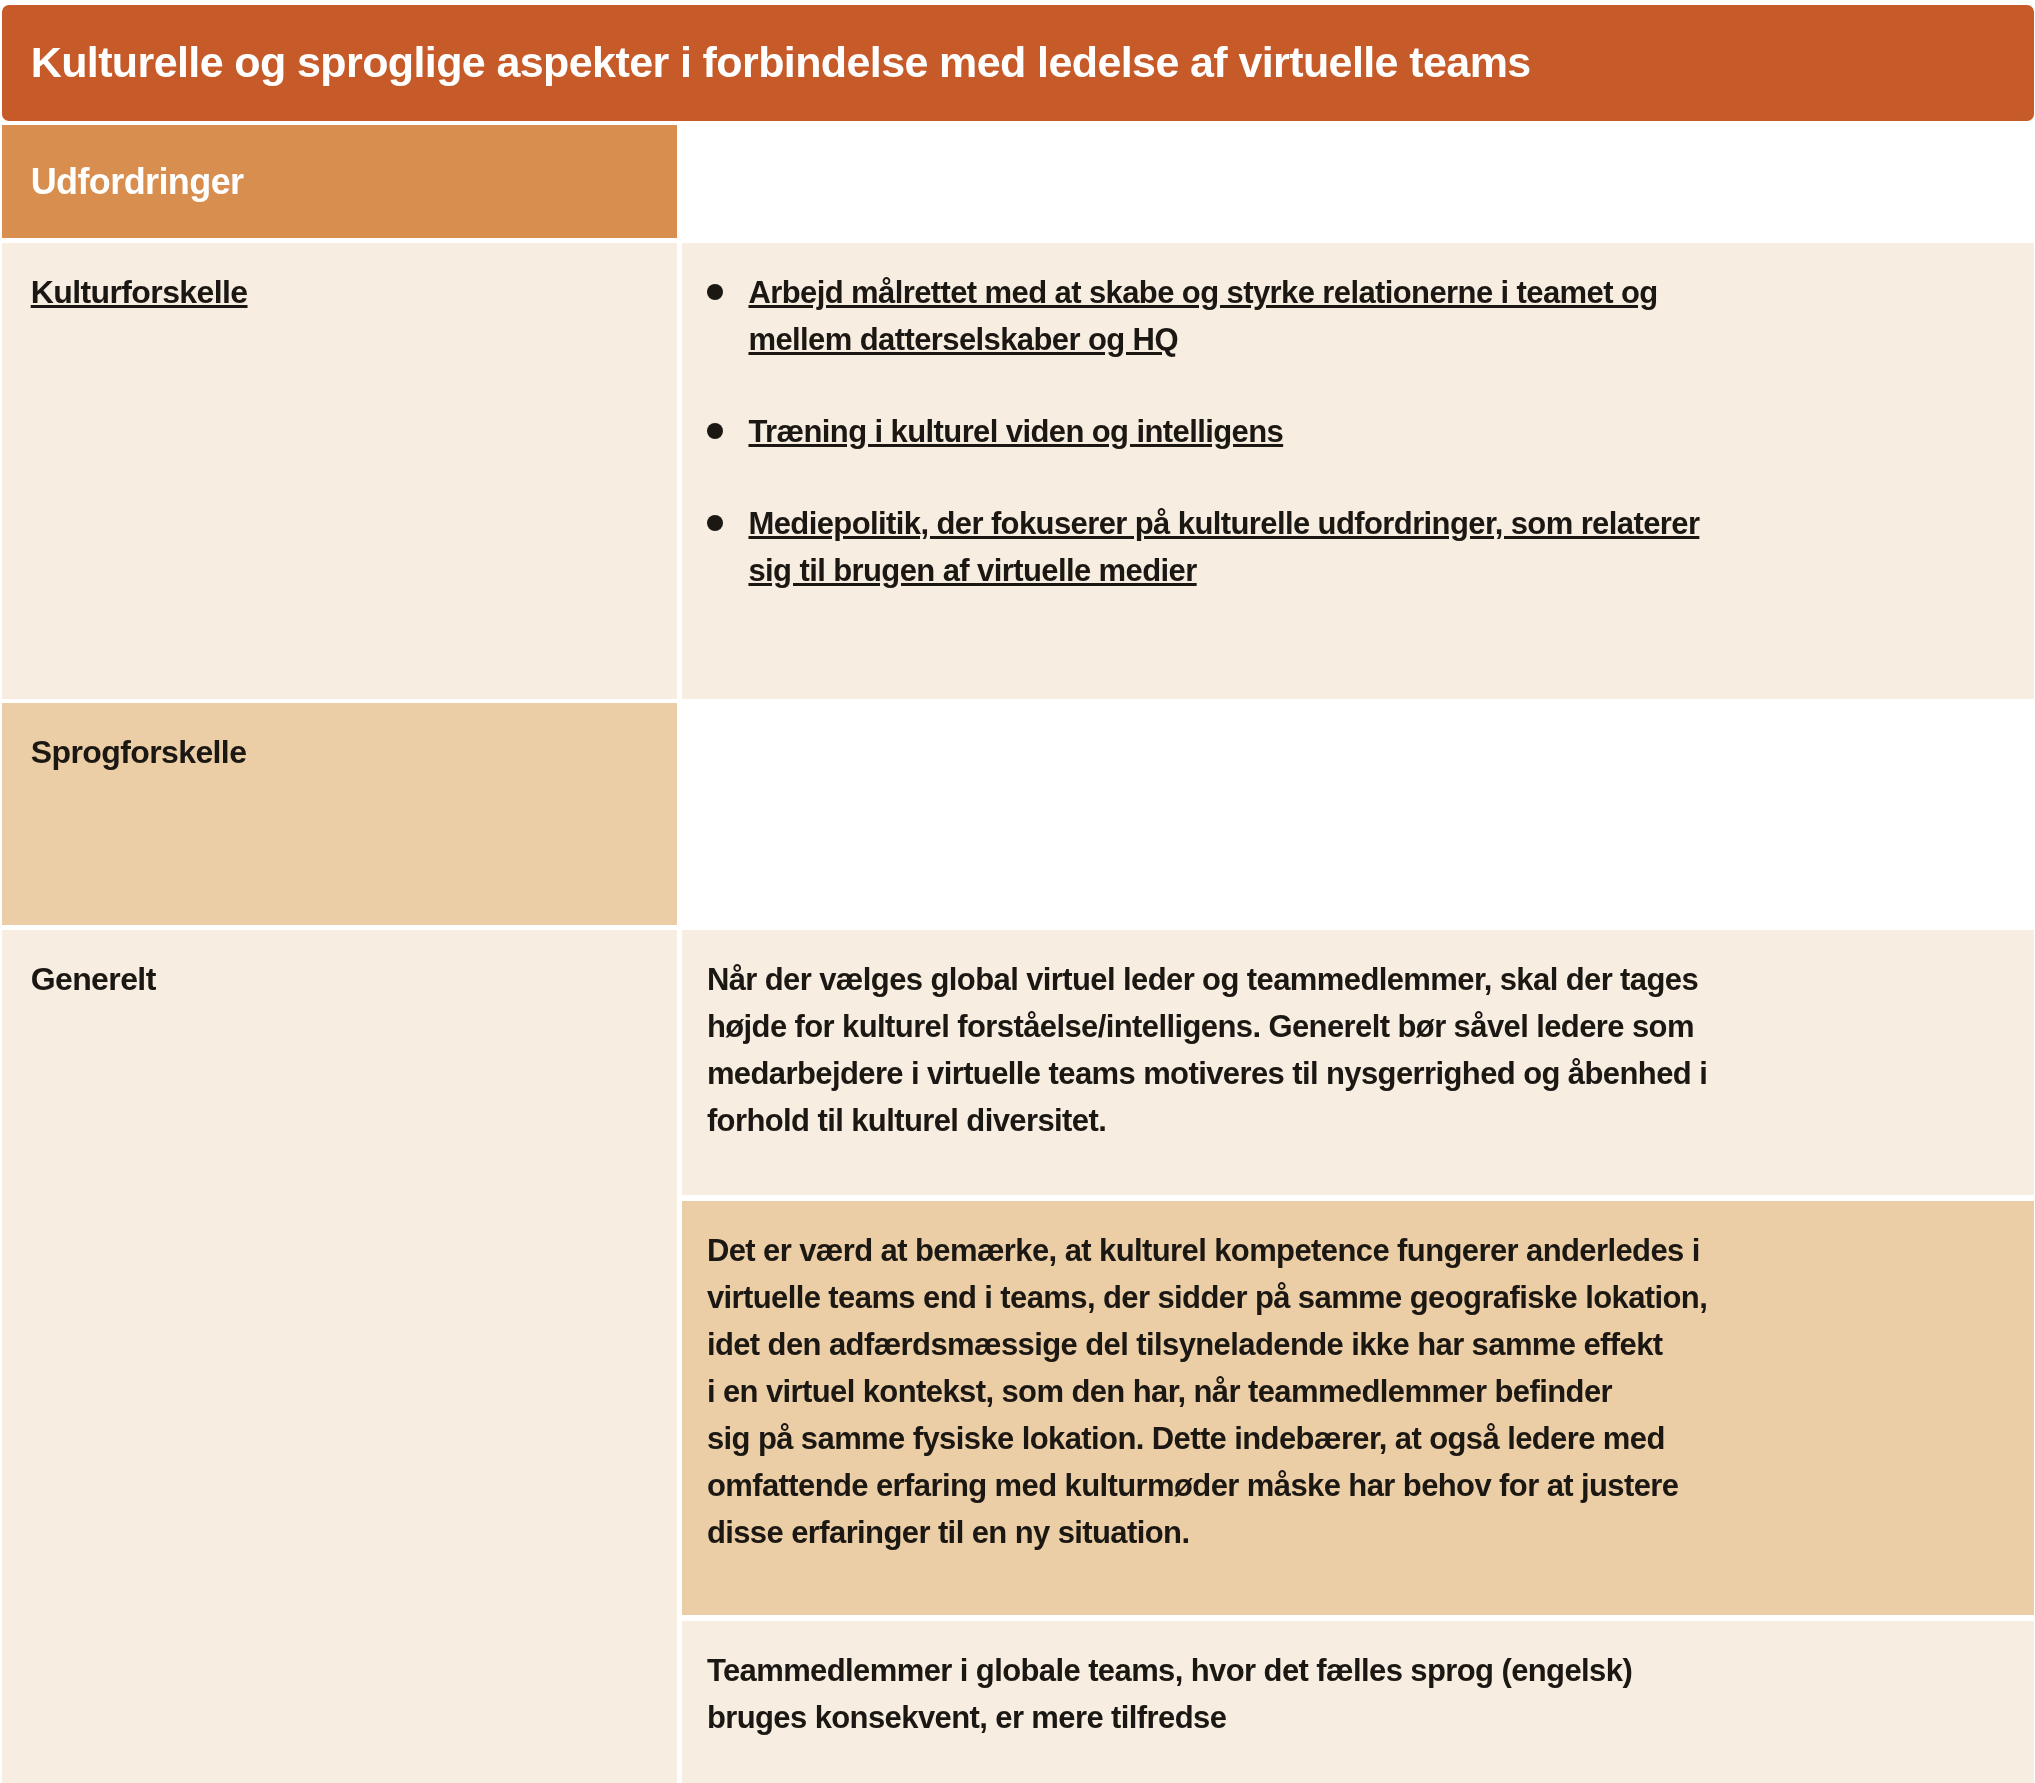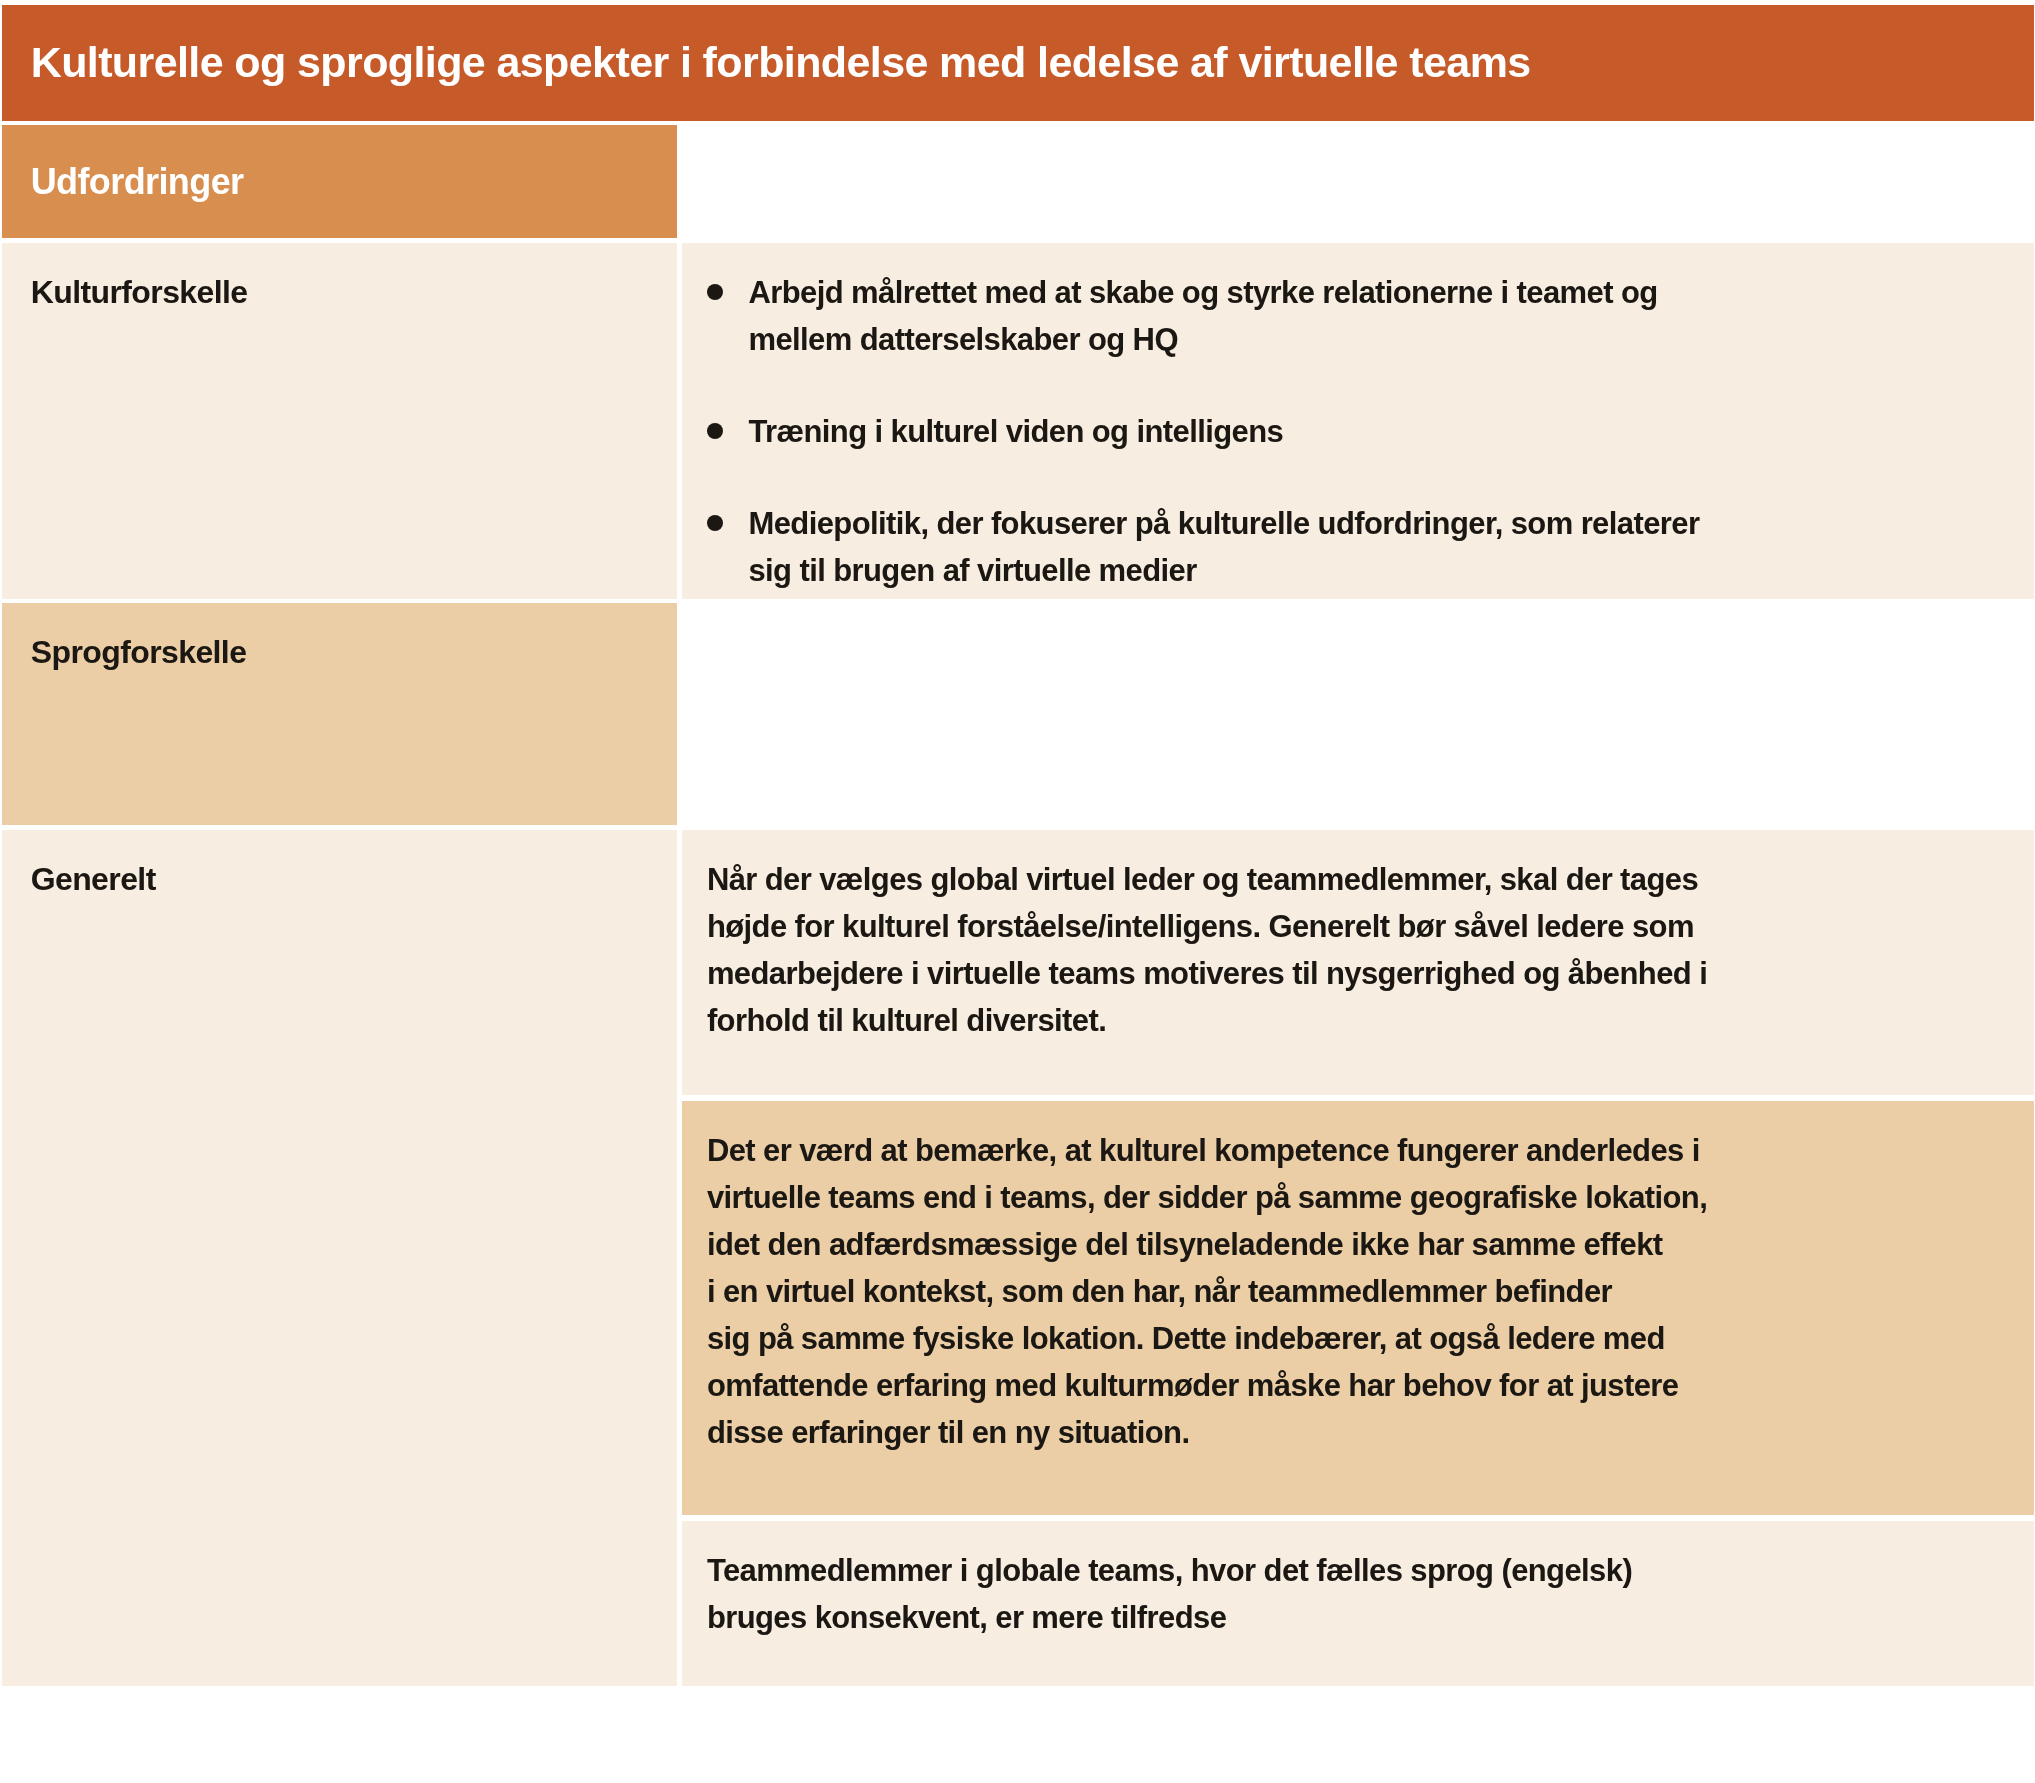--- a/index.html
+++ b/index.html
@@ -20,21 +20,21 @@
     font-family:"Liberation Sans", sans-serif;
     font-weight:700;
     color:var(--text);
   }
   .canvas{ width:2032px; margin:4.6px 1.7px 0 1.7px; }
 
   
   .title-bar{
     height:116px; background:var(--title_bar);
     display:flex; align-items:center;
-    padding:0 23px 0 29px; margin-bottom:4.6px;
+    padding:0 23px 0 29px; margin-bottom:4.6px;border-radius:7px;
   }
   .title-bar h1{
     margin:0; font-size:43px; line-height:1.1;
     letter-spacing:-0.6px; color:var(--header_text); font-weight:700;
   }
 
   
   .row{ display:flex; gap:5.2px; margin-bottom:4.6px; }
   .cell{ min-height:100%; }
   .cell.left{ flex:0 0 675px; padding:26px 17px 0 29px; }
@@ -44,21 +44,21 @@
   .header-row{ height:113px; }
   .header-row .cell{
     background:var(--column_header);
     color:var(--header_text);
     display:flex; align-items:center;
     font-size:36px; letter-spacing:-0.6px;
     padding-top:0; padding-bottom:0;
   }
 
   
-  .row1{ height:356px; }
+  .row1{ height:456px;text-decoration:underline; }
   .row2{ height:222px; }
   .row3{ height:856px; margin-bottom:0; }
   .cream{ background:var(--row_cream); }
   .tan{ background:var(--row_tan); }
 
   .challenge{ font-size:32px; line-height:47px; letter-spacing:-0.6px; }
 
   .bullets{ list-style:none; margin:0; padding:0; }
   .bullets li{ display:flex; margin:0 0 45px 0; }
   .bullets li:last-child{ margin-bottom:0; }

